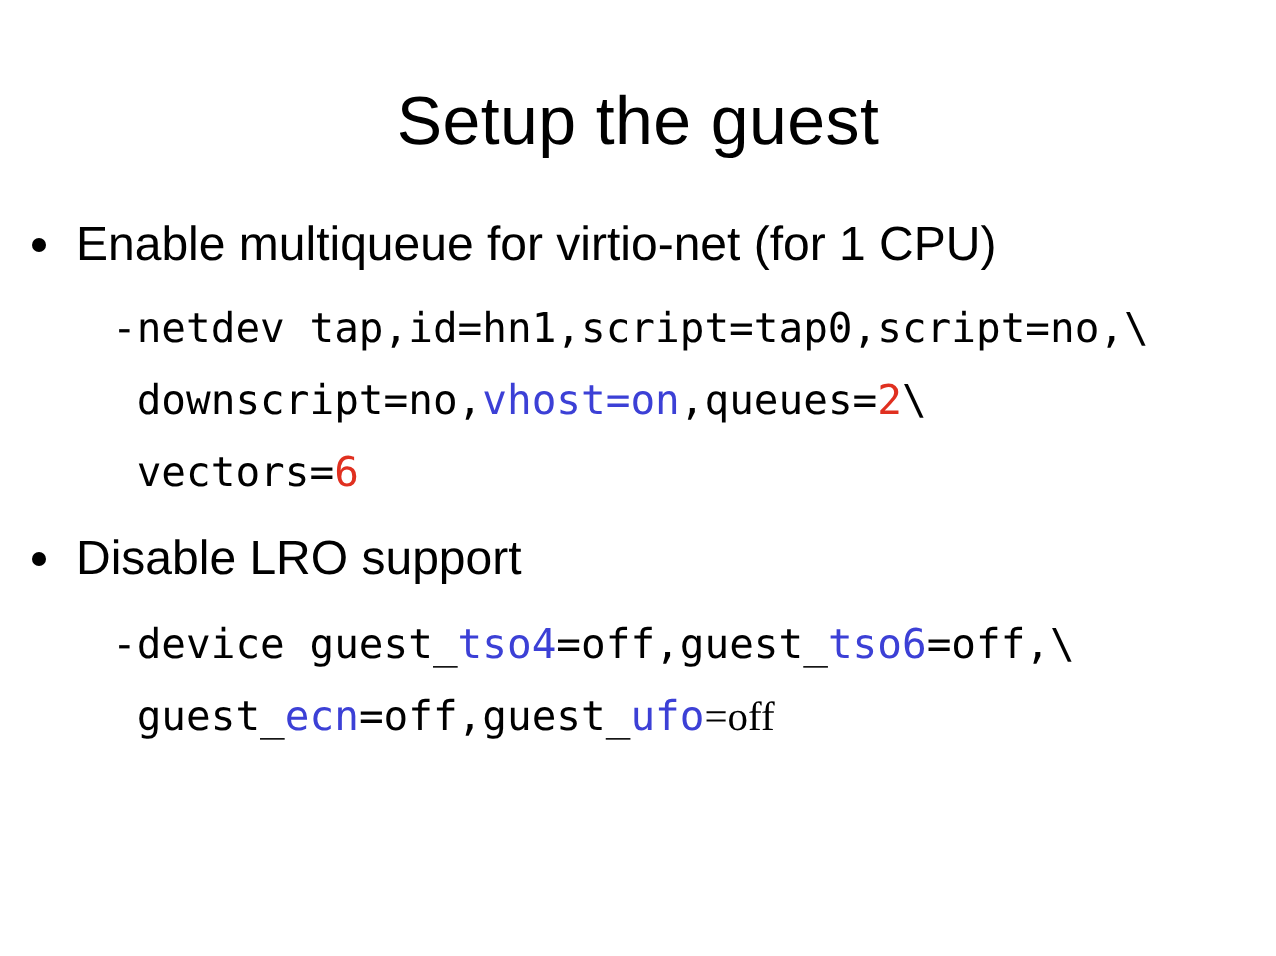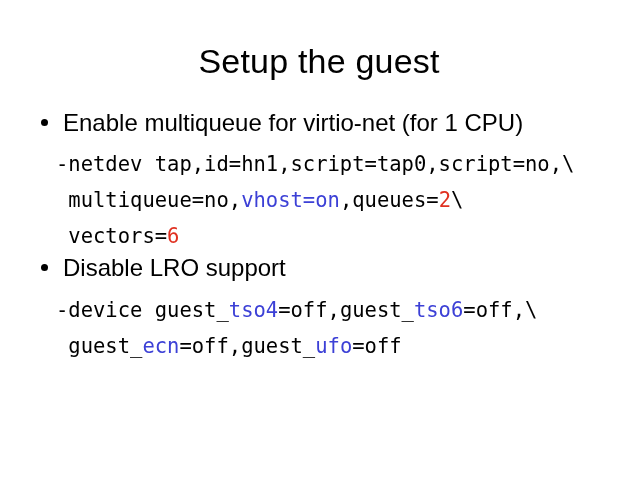--- a/index.html
+++ b/index.html
@@ -24,22 +24,22 @@
     margin: 0 0 26px 0;
     font-size: 34px;
     font-weight: 400;
     line-height: 1.25;
     text-align: center;
     letter-spacing: 0.2px;
   }
   .bullet-row {
     display: flex;
     align-items: flex-start;
-    padding-left: 41px;
-    margin-top: 0;
+    padding-left: 16px;
+    margin-top: 12px;
     font-size: 24px;
     line-height: 1.15;
   }
   .bullet-marker {
     flex: none;
     width: 7px;
     height: 7px;
     border-radius: 50%;
     background: #000000;
     margin: 10px 15px 0 0;
@@ -63,28 +63,28 @@
 <div class="slide">
   <h1 class="title">Setup the guest</h1>
   <div class="content">
       <div class="section">
         <div class="bullet-row">
           <span class="bullet-marker"></span>
           <span class="bullet-text">Enable multiqueue for virtio-net (for 1 CPU)</span>
         </div>
         <div class="code-block">
           <div class="code-line"><span class="seg plain" style="color: rgb(0, 0, 0);">-netdev tap,id=hn1,script=tap0,script=no,\</span></div>
-          <div class="code-line"><span class="seg plain" style="color: rgb(0, 0, 0);"> multiqueue=no,</span><span class="seg link" style="color: rgb(60, 64, 214);">vhost=on</span><span class="seg plain" style="color: rgb(0, 0, 0);">,queues=</span><span class="seg red" style="color: rgb(224, 48, 32);">2</span><span class="seg plain" style="color: rgb(0, 0, 0);">\</span></div>
+          <div class="code-line"><span class="seg plain" style="color: rgb(0, 0, 0);"> downscript=no,</span><span class="seg link" style="color: rgb(60, 64, 214);">vhost=on</span><span class="seg plain" style="color: rgb(0, 0, 0);">,queues=</span><span class="seg red" style="color: rgb(224, 48, 32);">2</span><span class="seg plain" style="color: rgb(0, 0, 0);">\</span></div>
           <div class="code-line"><span class="seg plain" style="color: rgb(0, 0, 0);"> vectors=</span><span class="seg red" style="color: rgb(224, 48, 32);">6</span></div>
         </div>
       </div>
       <div class="section">
         <div class="bullet-row">
           <span class="bullet-marker"></span>
           <span class="bullet-text">Disable LRO support</span>
         </div>
         <div class="code-block">
           <div class="code-line"><span class="seg plain" style="color: rgb(0, 0, 0);">-device guest_</span><span class="seg blue" style="color: rgb(60, 64, 214);">tso4</span><span class="seg plain" style="color: rgb(0, 0, 0);">=off,guest_</span><span class="seg blue" style="color: rgb(60, 64, 214);">tso6</span><span class="seg plain" style="color: rgb(0, 0, 0);">=off,\</span></div>
-          <div class="code-line"><span class="seg plain" style="color: rgb(0, 0, 0);"> guest_</span><span class="seg blue" style="color: rgb(60, 64, 214);">ecn</span><span class="seg plain" style="color: rgb(0, 0, 0);">=off,guest_</span><span class="seg blue" style="color: rgb(60, 64, 214);">ufo</span><span class="seg plain" style="color: rgb(0, 0, 0);">=off</span></div>
+          <div class="code-line"><span class="seg plain" style="color: rgb(0, 0, 0);"> guest_</span><span class="seg blue" style="color: rgb(60, 64, 214);">ecn</span><span class="seg plain" style="color: rgb(0, 0, 0);">=off,guest_</span><span class="seg blue" style="color: rgb(60, 64, 214);">ufo</span><span class="seg plain" style="color: rgb(0, 0, 0); font-family: Liberation Serif, serif;">=off</span></div>
         </div>
       </div>
     </div>
 </div>
 
 </body></html>

